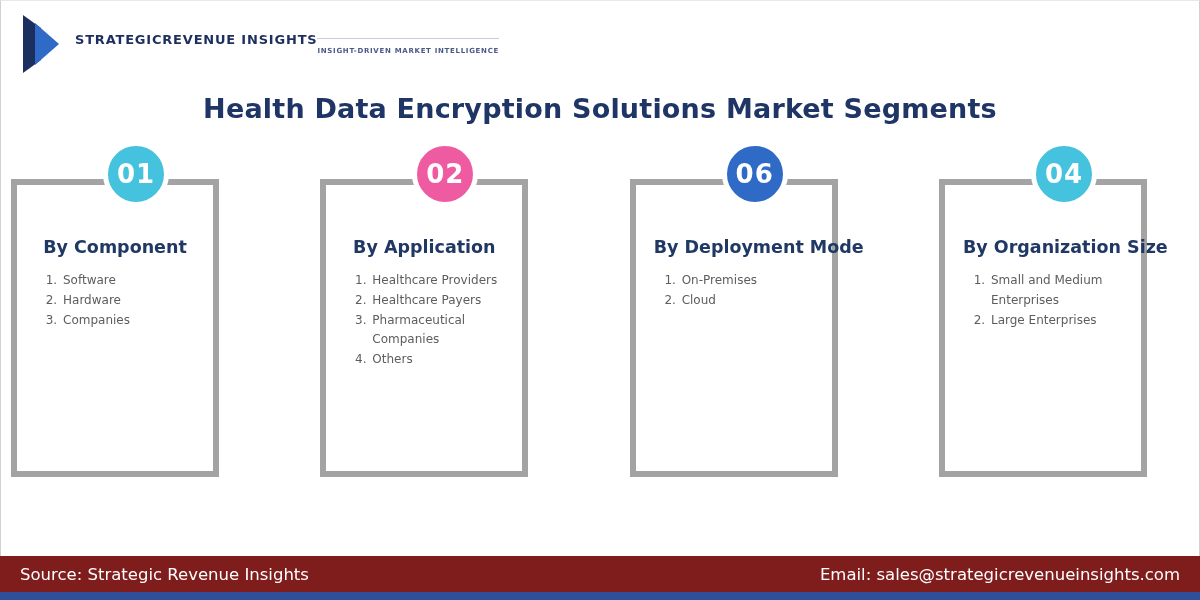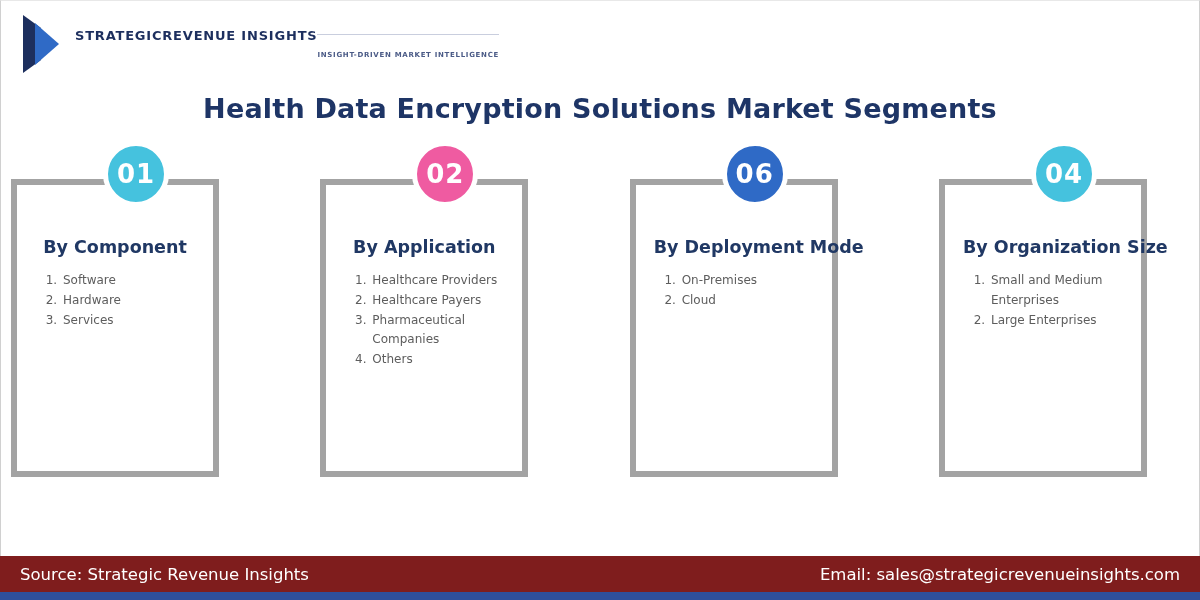--- a/index.html
+++ b/index.html
@@ -16,21 +16,21 @@
     border-left: 1px solid #d0d0d0;
     border-right: 1px solid #d0d0d0;
     border-top: 1px solid #e8e8e8;
   }
   
   .header { padding: 14px 0 0 20px; display: flex; align-items: flex-start; }
   .logo { display: flex; align-items: center; gap: 8px; }
   .logo svg { display: block; }
   .logo-text { display: flex; flex-direction: row; line-height: 1.15; }
   .logo-line { font-size: 13px; font-weight: 700; color: #1d2f5e; letter-spacing: 0.8px; }
-  .logo-tagline { font-size: 7px; font-weight: 600; color: #4a5a86; letter-spacing: 0.7px; margin-top: 5px; border-top: 1px solid #c9cede; padding-top: 16px; }
+  .logo-tagline { font-size: 7px; font-weight: 600; color: #4a5a86; letter-spacing: 0.7px; margin-top: 5px; border-top: 1px solid #c9cede; padding-top: 8px; }
   
   .page-title {
     text-align: center;
     font-size: 27px;
     font-weight: 700;
     color: #1e3566;
     margin-top: 20px;
     letter-spacing: 0.2px;
   }
   
@@ -117,21 +117,21 @@
 
   <div class="cards">
 
     <section class="card-col">
       <div class="badge" style="background-color: rgb(69, 194, 222);">01</div>
       <div class="card">
         <h2>By Component</h2>
         <ol>
           <li>Software</li>
           <li>Hardware</li>
-          <li>Services</li>
+          <li>Companies</li>
         </ol>
       </div>
     </section>
 
     <section class="card-col">
       <div class="badge" style="background-color: rgb(239, 91, 161);">02</div>
       <div class="card">
         <h2>By Application</h2>
         <ol>
           <li>Healthcare Providers</li>

